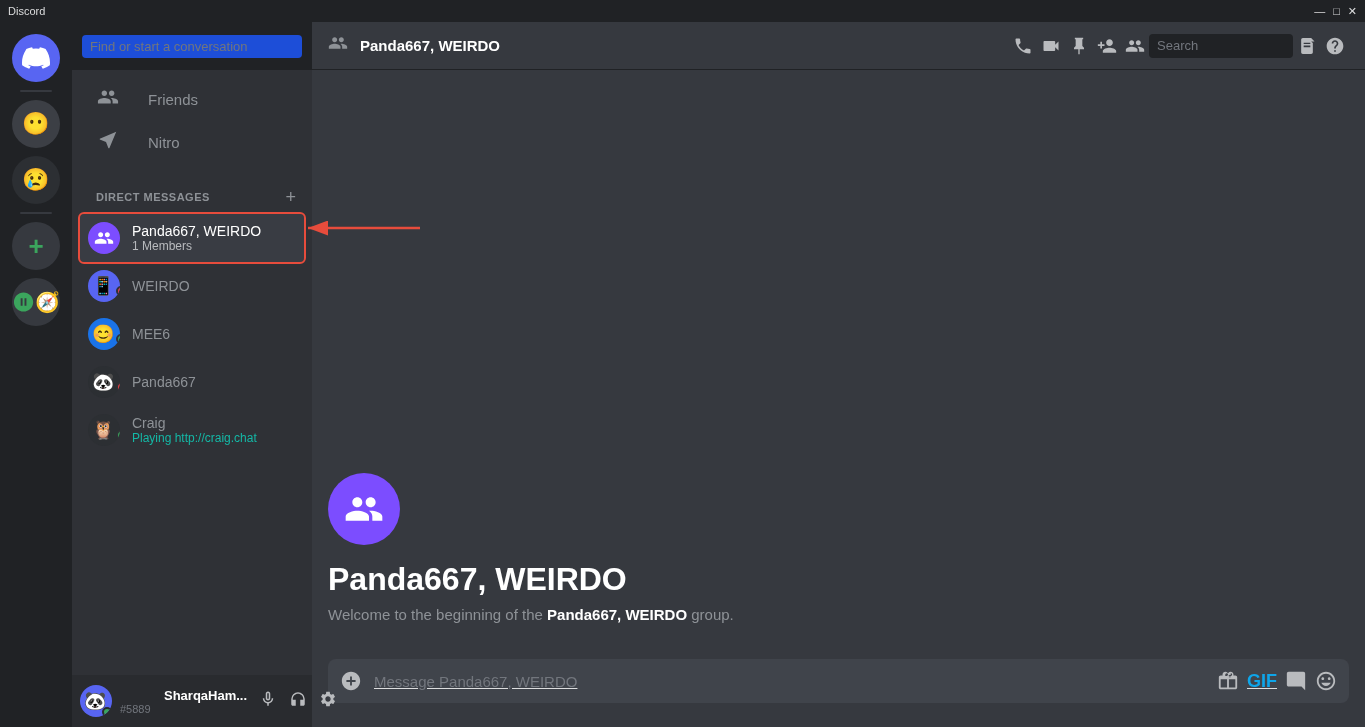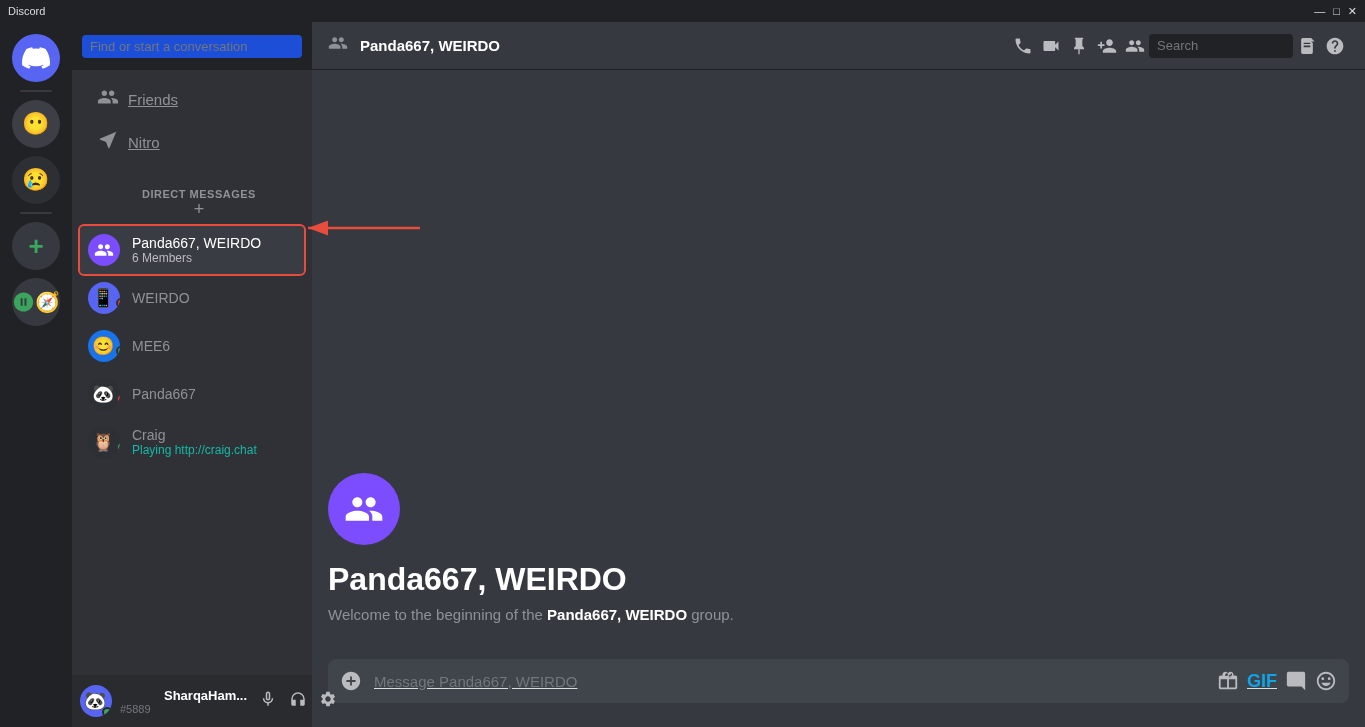--- a/index.html
+++ b/index.html
@@ -127,43 +127,41 @@
       outline: none;
     }
     .search-input::placeholder { color: #72767d; }
 
     .nav-items {
       padding: 8px 0;
     }
     .nav-item {
       display: flex;
       align-items: center;
-      gap: 8px;
+      gap: 28px;
       padding: 8px 8px 8px 16px;
       cursor: pointer;
       border-radius: 4px;
       margin: 0 8px;
       color: #8e9297;
       font-size: 15px;
       font-weight: 500;
-      text-decoration: underline;
     }
     .nav-icon {
       font-size: 20px;
       width: 24px;
       text-align: center;
     }
 
     .dm-header {
       display: flex;
       align-items: center;
       justify-content: space-between;
-      padding: 16px 16px 4px 30px;
-      flex-shrink: 0;
-      flex-direction: column;
+      padding: 16px 16px 4px 24px;
+      flex-shrink: 0;
     }
     .dm-header-text {
       font-size: 11px;
       font-weight: 700;
       text-transform: uppercase;
       color: #8e9297;
       letter-spacing: 0.5px;
     }
     .dm-add-btn {
       color: #8e9297;
@@ -540,21 +538,21 @@
     <div class="dm-list">
 
       <div class="dm-item active">
         <div class="dm-avatar group">
           <svg width="20" height="20" viewBox="0 0 24 24" fill="white">
             <path d="M16 11c1.66 0 2.99-1.34 2.99-3S17.66 5 16 5c-1.66 0-3 1.34-3 3s1.34 3 3 3zm-8 0c1.66 0 2.99-1.34 2.99-3S9.66 5 8 5C6.34 5 5 6.34 5 8s1.34 3 3 3zm0 2c-2.33 0-7 1.17-7 3.5V19h14v-2.5c0-2.33-4.67-3.5-7-3.5zm8 0c-.29 0-.62.02-.97.05 1.16.84 1.97 1.97 1.97 3.45V19h6v-2.5c0-2.33-4.67-3.5-7-3.5z"></path>
           </svg>
         </div>
         <div class="dm-info">
           <div class="dm-name">Panda667, WEIRDO</div>
-          <div class="dm-sub">6 Members</div>
+          <div class="dm-sub">1 Members</div>
         </div>
       </div>
 
       <div class="dm-item">
         <div class="dm-avatar" style="background:#5865f2; font-size:18px;">
           📱
           <span class="status-dot dnd"></span>
         </div>
         <div class="dm-info">
           <div class="dm-name">WEIRDO</div>

